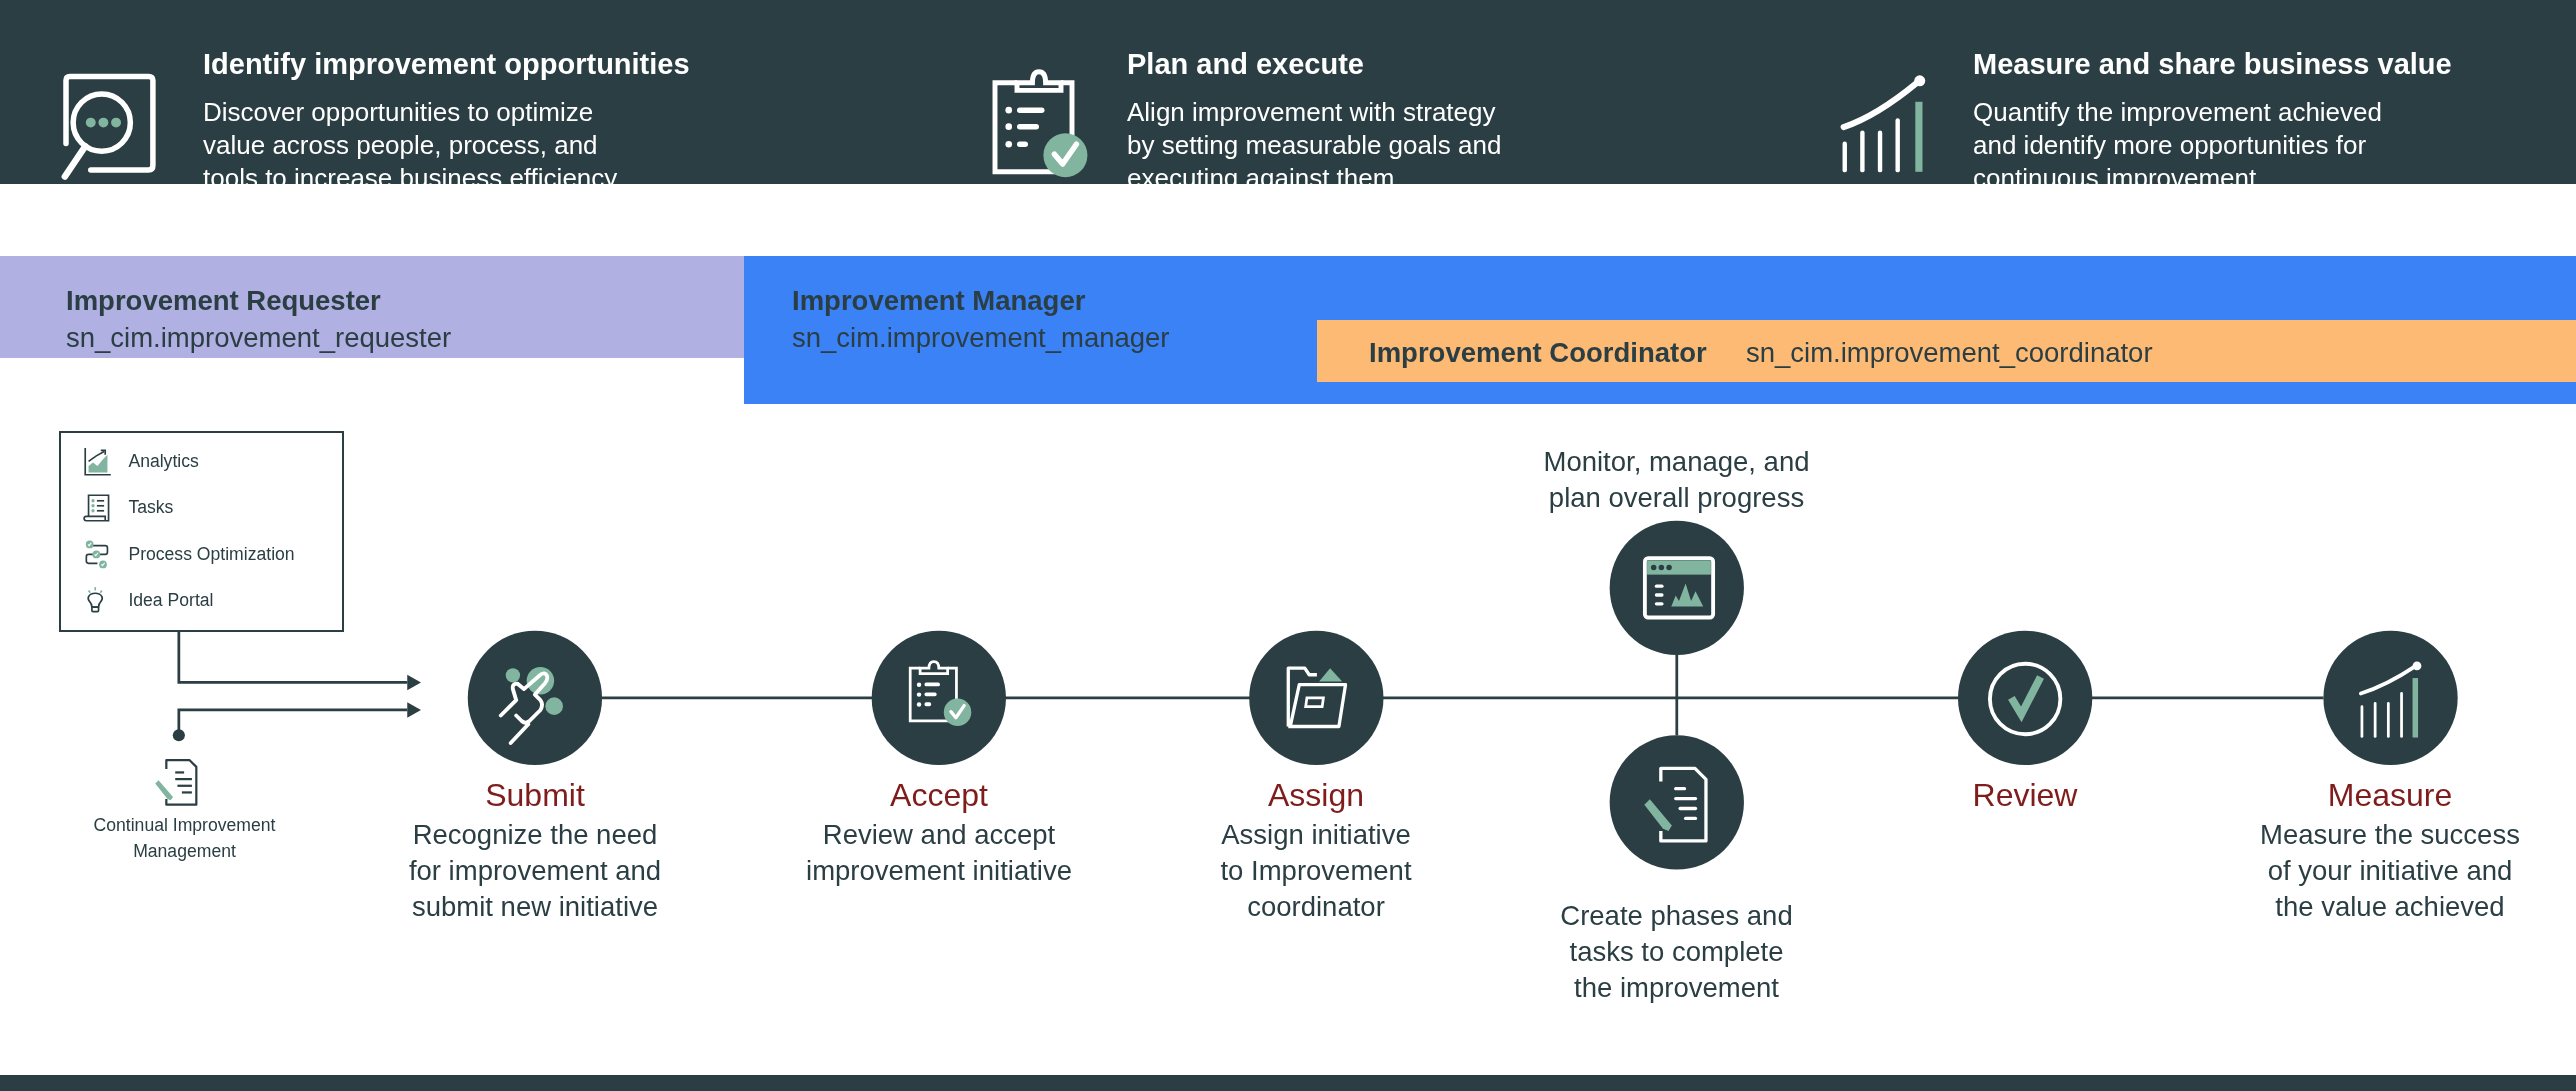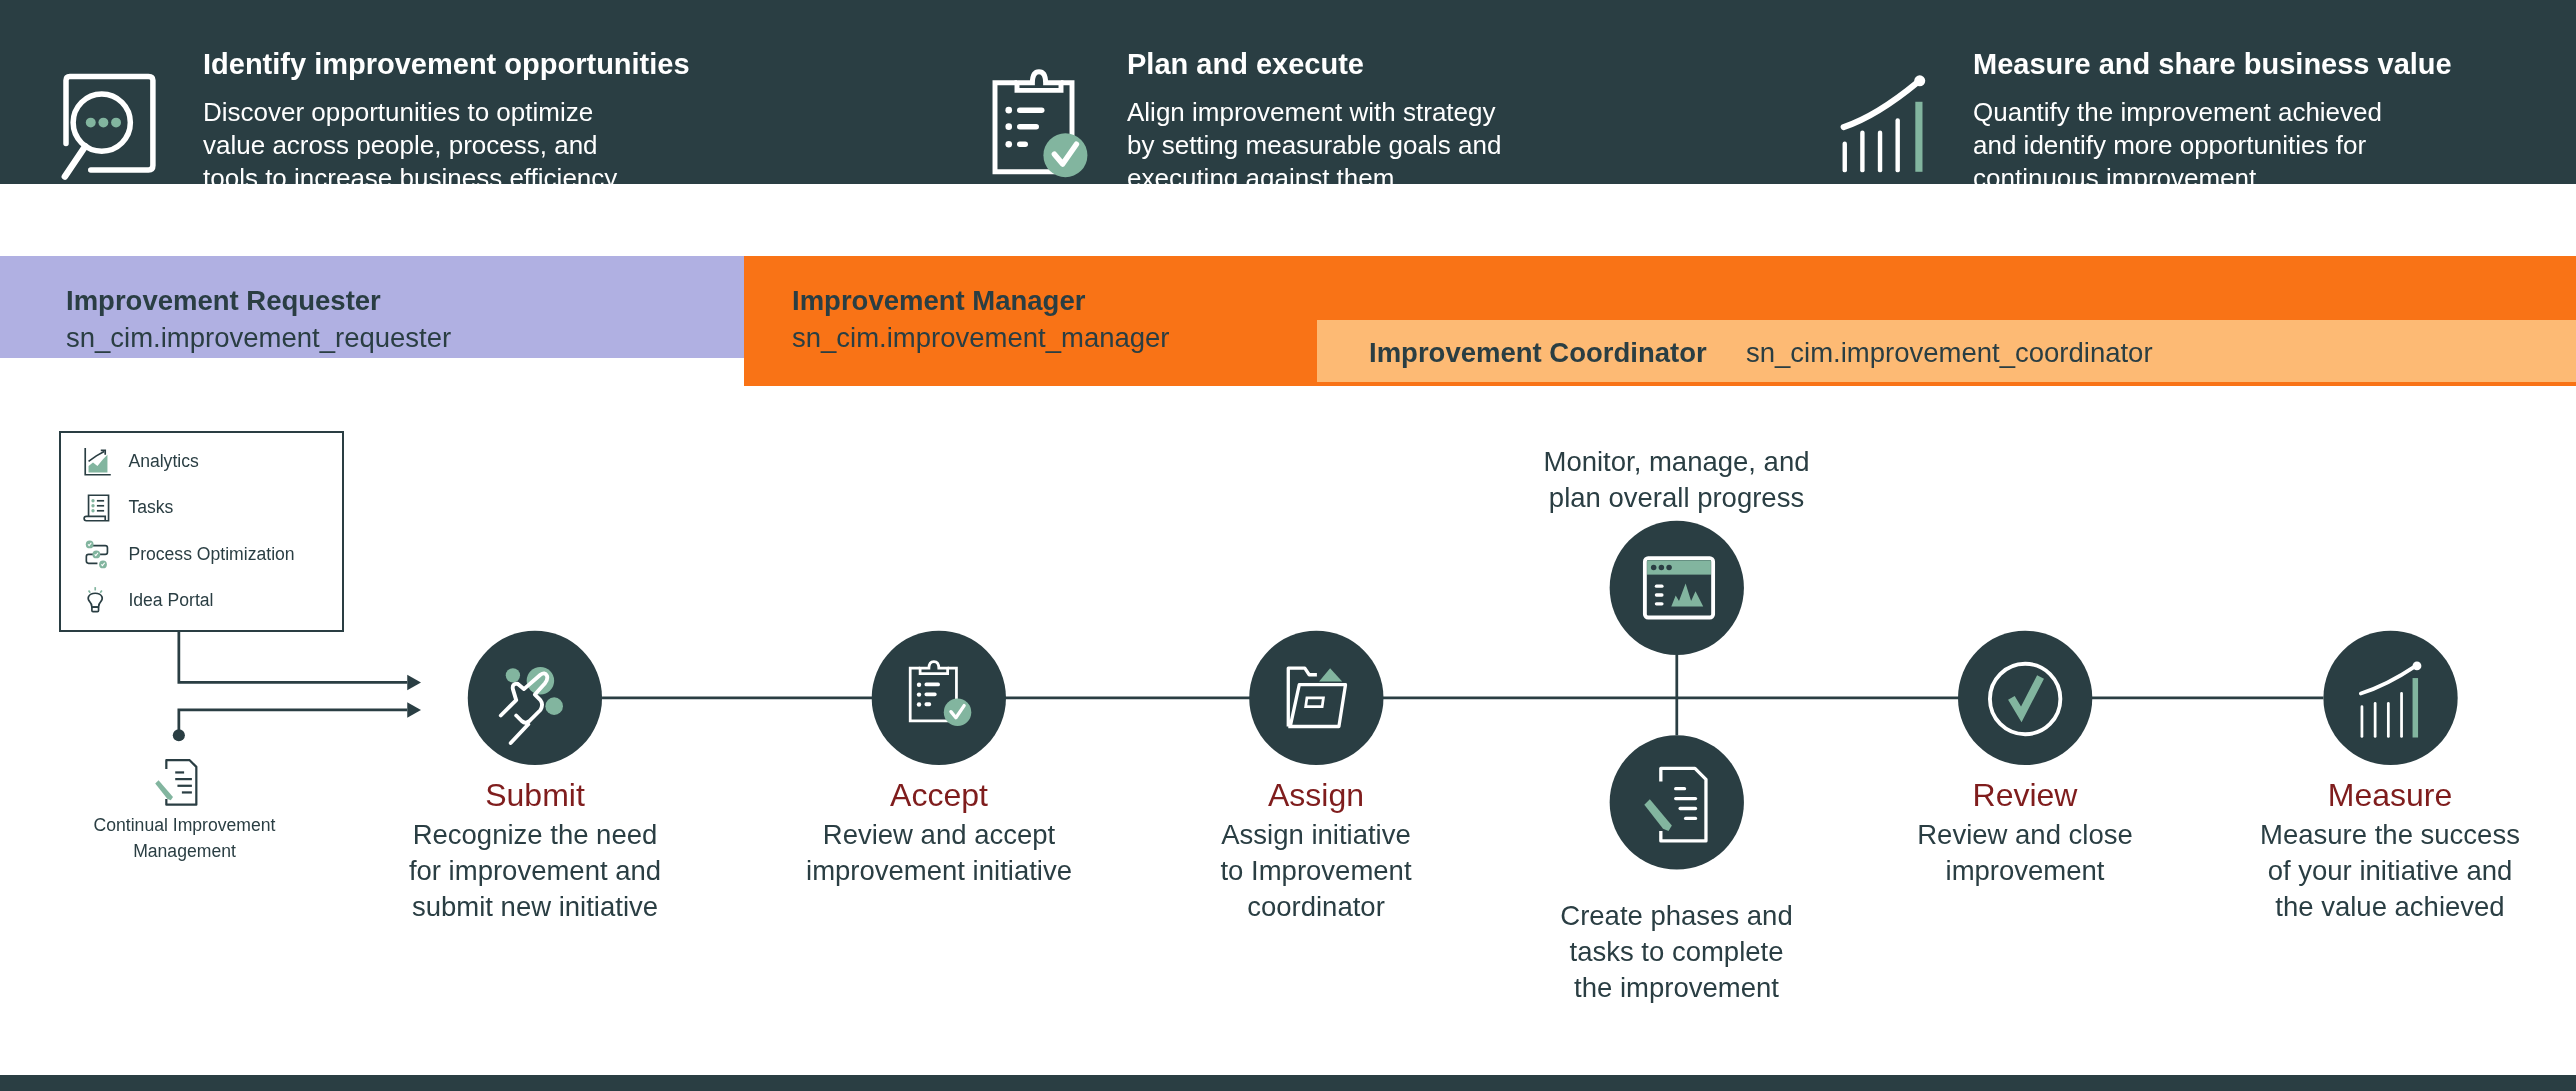--- a/index.html
+++ b/index.html
@@ -8,21 +8,21 @@
   #header{left:0;top:0;width:2576px;height:184px;background:#2a3e43;}
   .hcol{position:absolute;top:48px;}
   .hcol .htitle{position:absolute;left:0;top:0;font-size:29px;font-weight:bold;color:#ffffff;white-space:nowrap;}
   .hcol .hdesc{position:absolute;left:0;top:48px;font-size:26px;line-height:33px;color:#ffffff;white-space:pre-line;width:451px;}
   .hicon{position:absolute;}
   #roles{left:0;top:256px;width:2576px;height:126px;}
   .role{position:absolute;}
   .role .rname{font-size:27.5px;font-weight:bold;color:#2a3e43;white-space:nowrap;}
   .role .rcode{font-size:27.5px;color:#2a3e43;white-space:nowrap;}
   #role-req{left:0;top:0;width:744px;height:102px;background:#b0b0e2;}
-  #role-mgr{left:744px;top:0;width:1832px;height:130px;background:#f97316;}
+  #role-mgr{left:744px;top:0;width:1832px;height:148px;background:#3b82f6;}
   #role-coord{left:1317px;top:64px;width:1259px;height:62px;background:#fdba74;}
   #role-req .rname{position:absolute;left:66px;top:29px;}
   #role-req .rcode{position:absolute;left:66px;top:66px;}
   #role-mgr .rname{position:absolute;left:48px;top:29px;}
   #role-mgr .rcode{position:absolute;left:48px;top:66px;}
   #role-coord .rname{position:absolute;left:52px;top:16.5px;}
   #role-coord .rcode{position:absolute;left:429px;top:16.5px;}
   #diagram{left:0;top:0;width:2576px;height:1092px;pointer-events:none;}
   #diagram *{pointer-events:auto;}
   .toolbox{left:59px;top:431px;width:285px;height:201px;border:2.8px solid #2a3e43;box-sizing:border-box;}
@@ -271,22 +271,20 @@
 improvement initiative</div>
 </div>
 <div class="step" style="left:1151px;top:777px;width:330px;">
   <div class="stitle">Assign</div>
   <div class="sdesc">Assign initiative
 to Improvement
 coordinator</div>
 </div>
 <div class="step" style="left:1860px;top:777px;width:330px;">
   <div class="stitle">Review</div>
-  <div class="sdesc">Review and close
-improvement</div>
 </div>
 <div class="step" style="left:2225px;top:777px;width:330px;">
   <div class="stitle">Measure</div>
   <div class="sdesc">Measure the success
 of your initiative and
 the value achieved</div>
 </div>
 
 <div class="note" style="left:1484px;top:444px;width:385px;">Monitor, manage, and
 plan overall progress</div>

